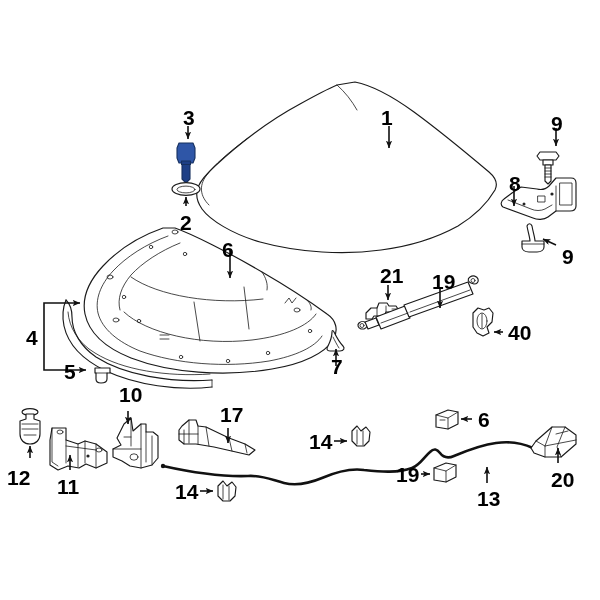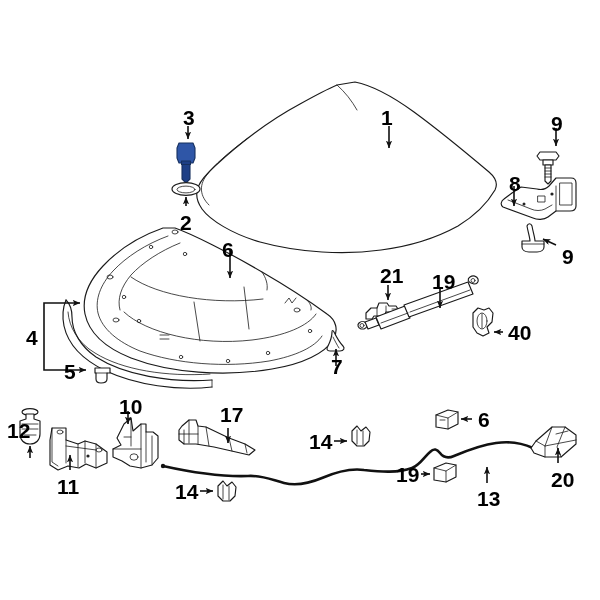--- a/index.html
+++ b/index.html
@@ -285,23 +285,23 @@
   <div class="lbl" style="left:381px;top:107px;">1</div>
   <div class="lbl" style="left:180px;top:212px;">2</div>
   <div class="lbl" style="left:183px;top:107px;">3</div>
   <div class="lbl" style="left:26px;top:327px;">4</div>
   <div class="lbl" style="left:64px;top:361px;">5</div>
   <div class="lbl" style="left:222px;top:239px;">6</div>
   <div class="lbl" style="left:331px;top:356px;">7</div>
   <div class="lbl" style="left:509px;top:173px;">8</div>
   <div class="lbl" style="left:551px;top:113px;">9</div>
   <div class="lbl" style="left:562px;top:246px;">9</div>
-  <div class="lbl" style="left:119px;top:396px;">10</div>
+  <div class="lbl" style="left:119px;top:384px;">10</div>
   <div class="lbl" style="left:57px;top:476px;">11</div>
-  <div class="lbl" style="left:7px;top:420px;text-align:center;">12</div>
+  <div class="lbl" style="left:7px;top:467px;text-align:center;">12</div>
   <div class="lbl" style="left:477px;top:488px;">13</div>
   <div class="lbl" style="left:309px;top:431px;">14</div>
   <div class="lbl" style="left:175px;top:481px;">14</div>
   <div class="lbl" style="left:478px;top:409px;">6</div>
   <div class="lbl" style="left:396px;top:464px;">19</div>
   <div class="lbl" style="left:220px;top:404px;">17</div>
   <div class="lbl" style="left:551px;top:469px;">20</div>
   <div class="lbl" style="left:432px;top:263px;margin-top:8px;">19</div>
   <div class="lbl" style="left:508px;top:322px;">40</div>
   <div class="lbl" style="left:380px;top:265px;">21</div>

